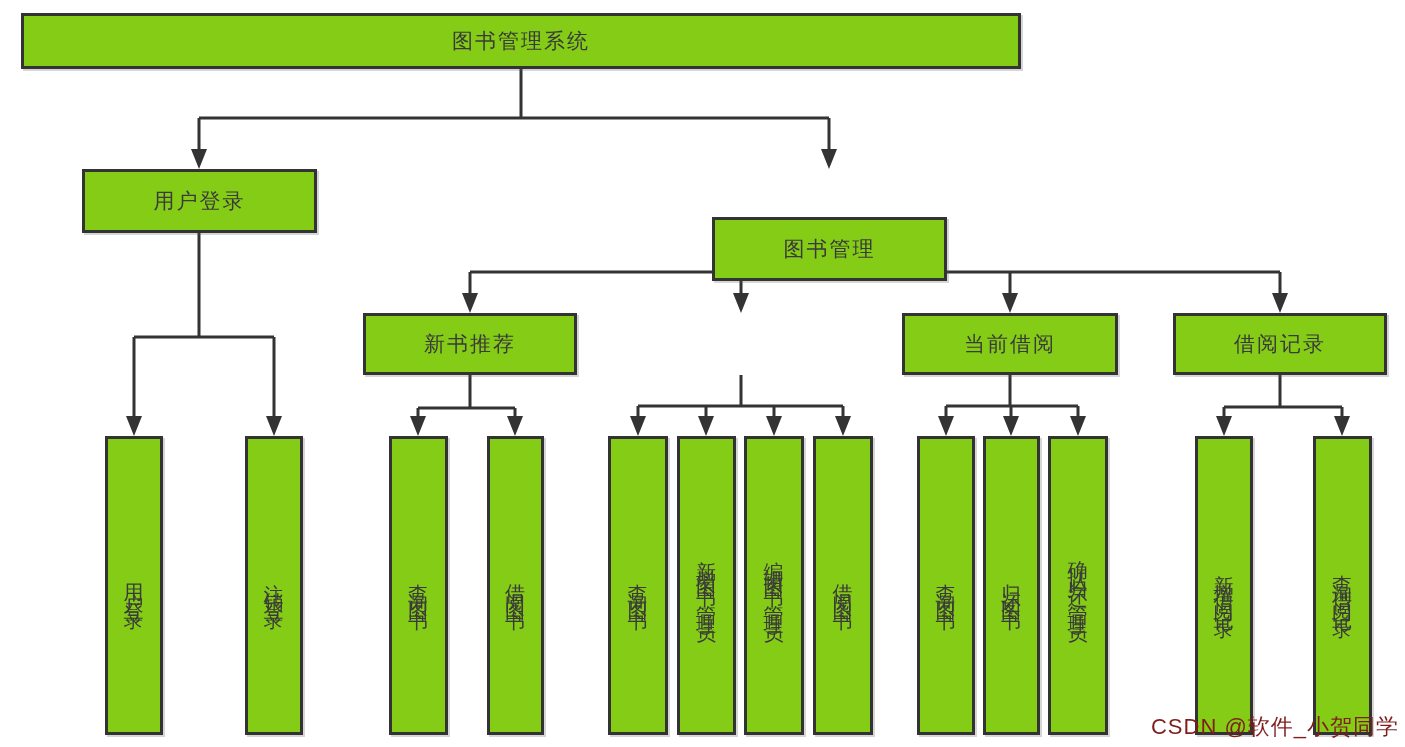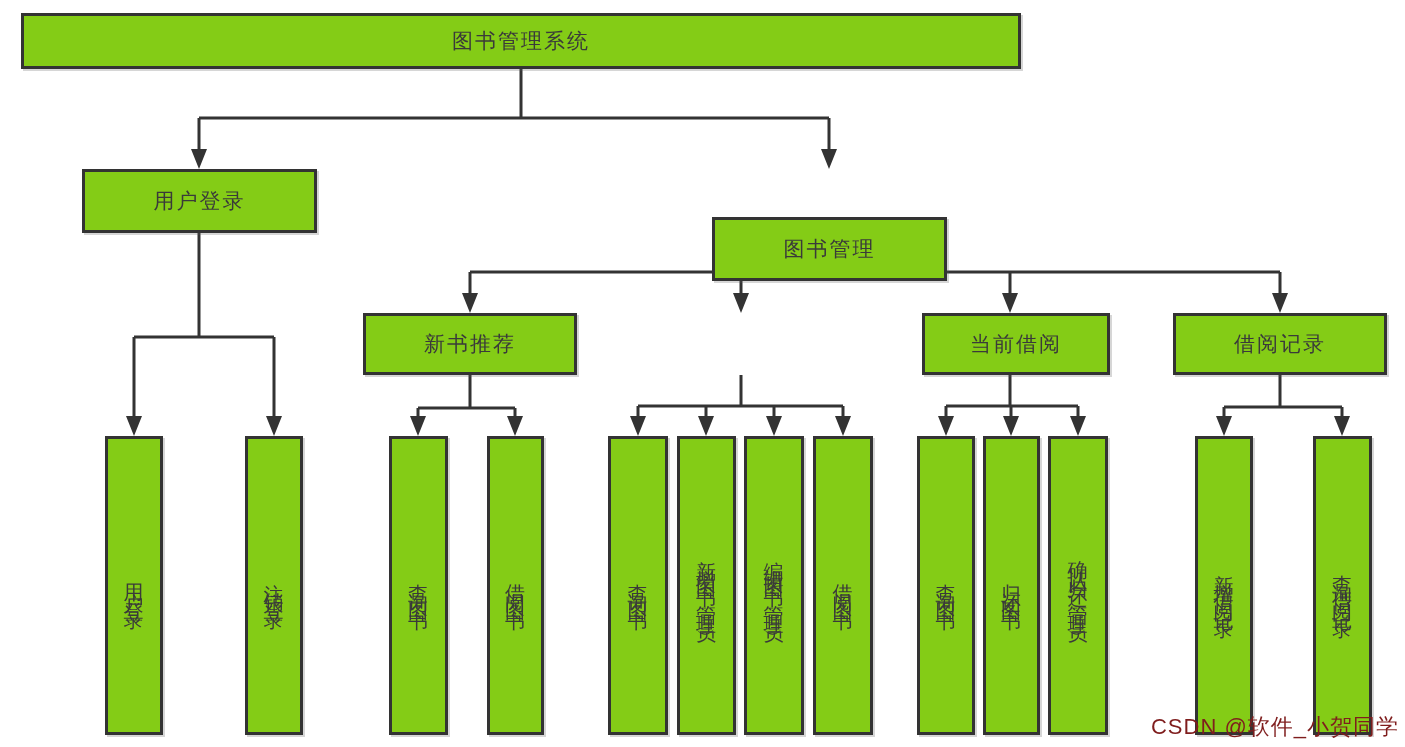--- a/index.html
+++ b/index.html
@@ -85,21 +85,21 @@
       M1070 416 L1086 416 L1078 436 Z  M1216 416 L1232 416 L1224 436 Z
       M1334 416 L1350 416 L1342 436 Z"></path>
   </svg>
 
   <div class="box h" style="left:21px; top:13px; width:1000px; height:56px;">图书管理系统</div>
 
   <div class="box h" style="left:82px; top:169px; width:235px; height:64px;">用户登录</div>
   <div class="box h" style="left:712px; top:169px; width:235px; height:64px;margin-top:48px;">图书管理</div>
 
   <div class="box h" style="left:363px; top:313px; width:214px; height:62px;text-align:right;">新书推荐</div>
-  <div class="box h" style="left:902px; top:313px; width:188px; height:62px;margin-left:20px;">当前借阅</div>
+  <div class="box h" style="left:902px; top:313px; width:216px; height:62px;">当前借阅</div>
   <div class="box h" style="left:1173px; top:313px; width:214px; height:62px;">借阅记录</div>
 
   <div class="box v" style="left:105px; top:436px; width:58px; height:299px;">
     <span class="vtext">用户登录</span>
   </div>
   <div class="box v" style="left:245px; top:436px; width:58px; height:299px;">
     <span class="vtext">注销登录</span>
   </div>
 
   <div class="box v" style="left:389px; top:436px; width:59px; height:299px;">

